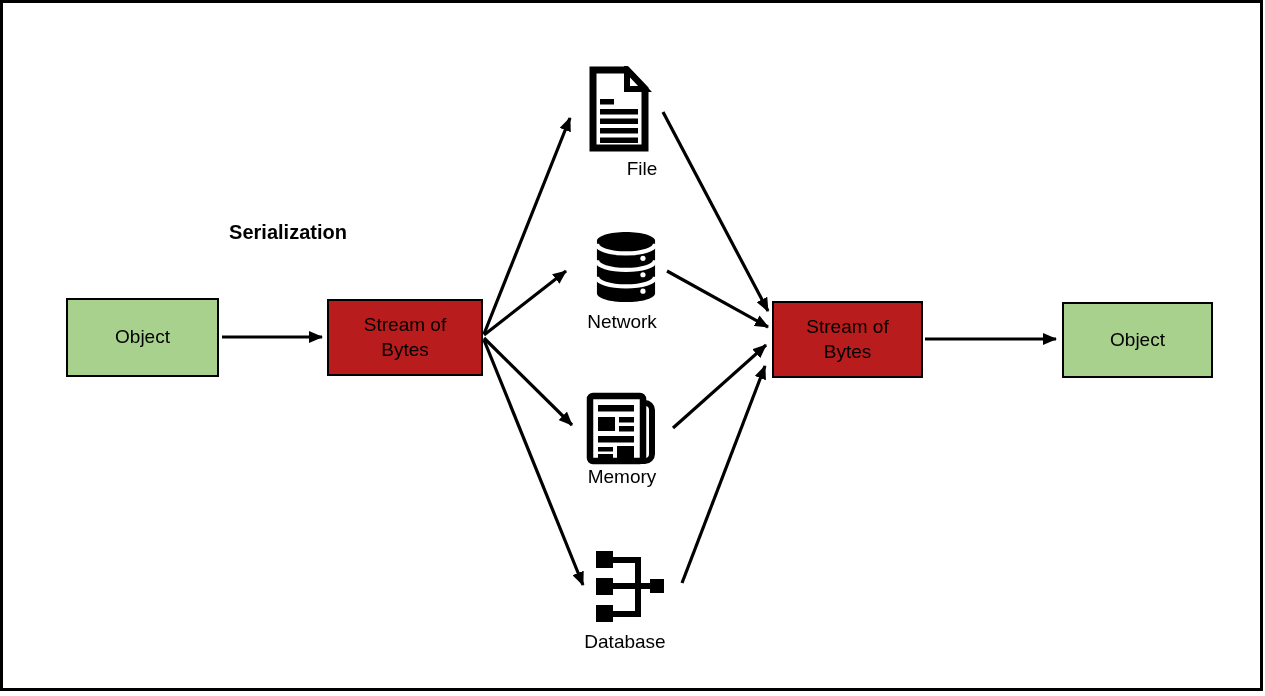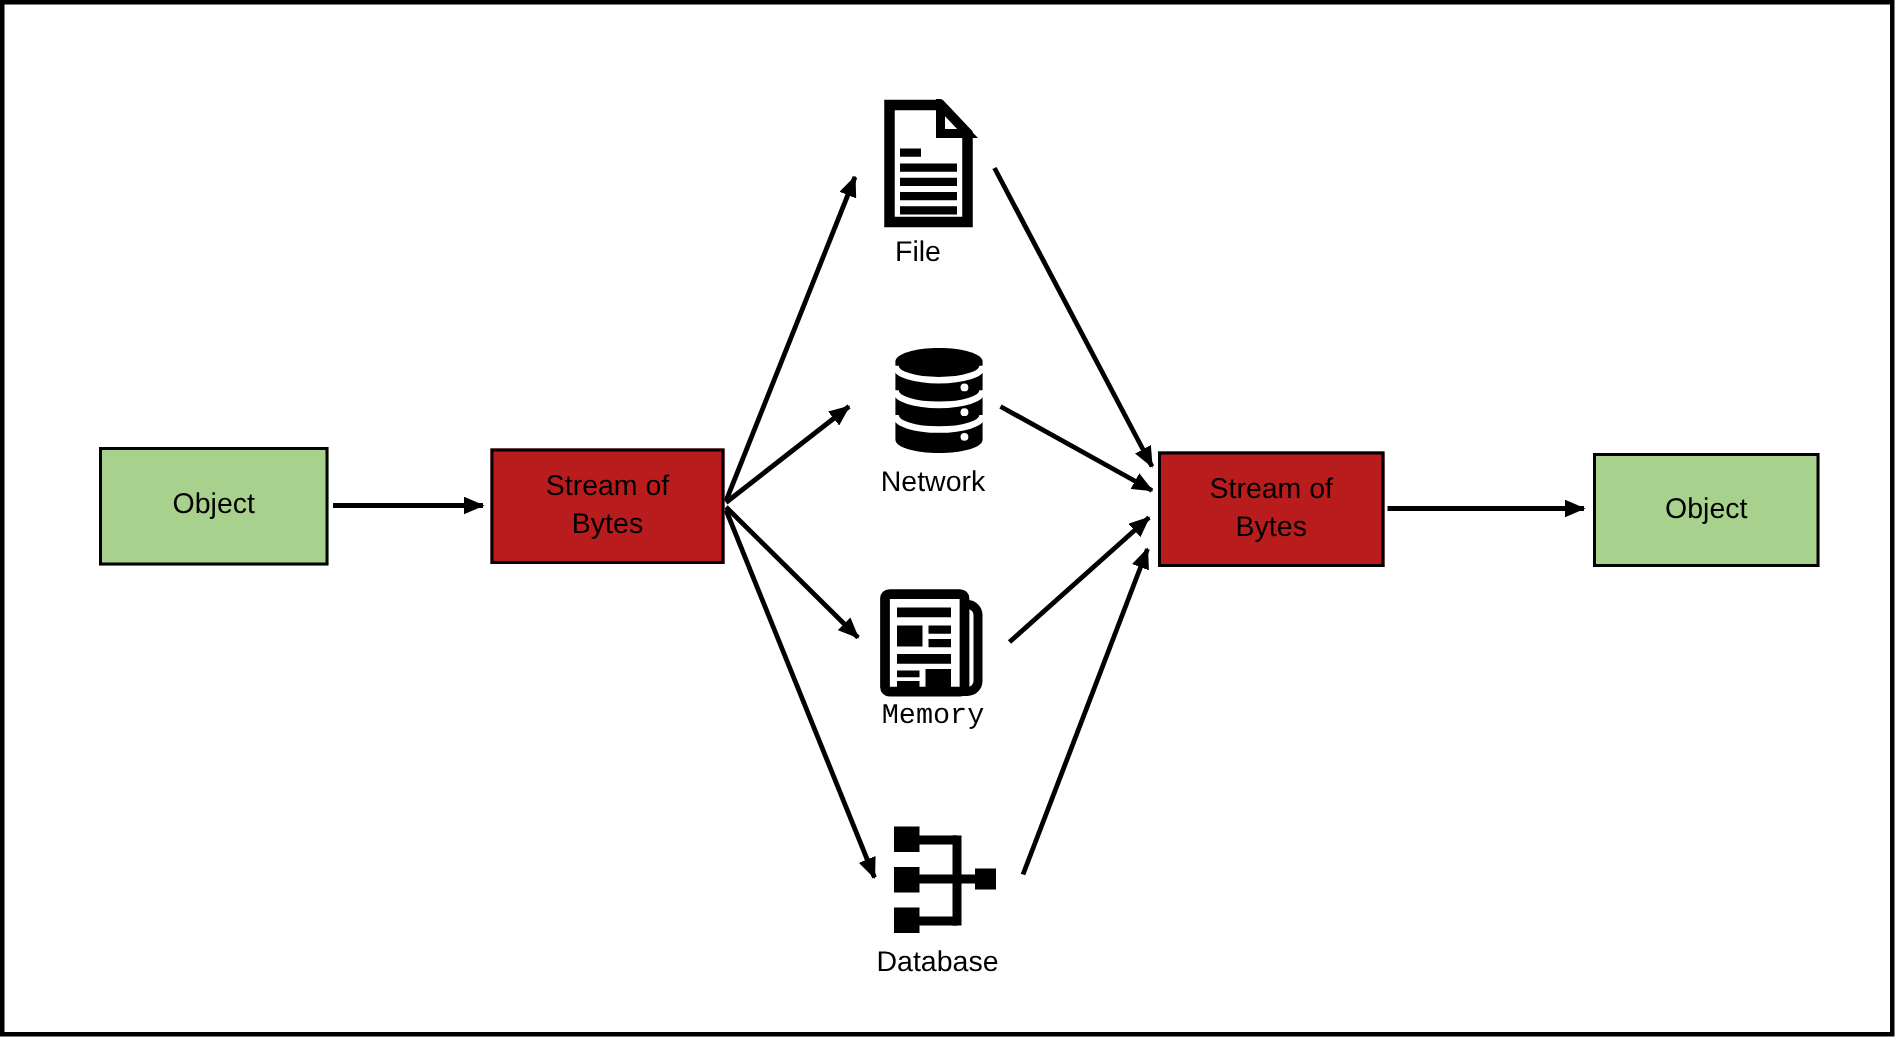--- a/index.html
+++ b/index.html
@@ -75,20 +75,21 @@
     <line x1="484" y1="335" x2="566" y2="271" marker-end="url(#ah)"></line>
     <line x1="484" y1="338" x2="572" y2="425" marker-end="url(#ah)"></line>
     <line x1="484" y1="340" x2="583" y2="585" marker-end="url(#ah)"></line>
     <line x1="663" y1="112" x2="768" y2="311" marker-end="url(#ah)"></line>
     <line x1="667" y1="271" x2="768" y2="327" marker-end="url(#ah)"></line>
     <line x1="673" y1="428" x2="766" y2="345" marker-end="url(#ah)"></line>
     <line x1="682" y1="583" x2="765" y2="366" marker-end="url(#ah)"></line>
     <line x1="925" y1="339" x2="1056" y2="339" marker-end="url(#ah)"></line>
   </svg>
 
+  <div class="process-label" style="left:178px; top:221px;">Serialization</div>
 
   <div class="node green" style="left:66px; top:298px; width:153px; height:79px;">
     <span>Object</span>
   </div>
 
   <div class="node cream" style="left:327px; top:299px; width:156px; height:77px;">
     <span>Stream of Bytes</span>
   </div>
 
   <div class="node cream" style="left:772px; top:301px; width:151px; height:77px;">
@@ -101,21 +102,21 @@
 
   <svg class="icon-svg" style="left:586px; top:66px;" width="66" height="86" viewBox="0 0 66 86">
     <path d="M7 4 H41 L59 23 V82 H7 Z" fill="#ffffff" stroke="#000000" stroke-width="7" stroke-linejoin="miter"></path>
     <path d="M41 4 V23 H59 Z" fill="#ffffff" stroke="#000000" stroke-width="6" stroke-linejoin="miter"></path>
     <rect x="14" y="33" width="14" height="5.5" fill="#000000"></rect>
     <rect x="14" y="43" width="38" height="5.5" fill="#000000"></rect>
     <rect x="14" y="52.5" width="38" height="5.5" fill="#000000"></rect>
     <rect x="14" y="62" width="38" height="5.5" fill="#000000"></rect>
     <rect x="14" y="71.5" width="38" height="5.5" fill="#000000"></rect>
   </svg>
-  <div class="icon-label" style="left:537px; top:158px;">File</div>
+  <div class="icon-label" style="left:567px; top:158px;">File</div>
 
   <svg class="icon-svg" style="left:595px; top:230px;" width="62" height="74" viewBox="0 0 64 74">
     <path d="M2 10 C2 4.9 15.4 0.8 32 0.8 C48.6 0.8 62 4.9 62 10 V64 C62 69.1 48.6 73.2 32 73.2 C15.4 73.2 2 69.1 2 64 Z" fill="#000000"></path>
     <path d="M2 13 C2 19 15.4 23 32 23 C48.6 23 62 19 62 13" stroke="#ffffff" stroke-width="4.5" fill="none"></path>
     <path d="M2 30 C2 36 15.4 40 32 40 C48.6 40 62 36 62 30" stroke="#ffffff" stroke-width="4.5" fill="none"></path>
     <path d="M2 47 C2 53 15.4 57 32 57 C48.6 57 62 53 62 47" stroke="#ffffff" stroke-width="4.5" fill="none"></path>
     <circle cx="49.5" cy="28" r="2.7" fill="#ffffff"></circle>
     <circle cx="49.5" cy="45" r="2.7" fill="#ffffff"></circle>
     <circle cx="49.5" cy="62" r="2.7" fill="#ffffff"></circle>
   </svg>
@@ -126,21 +127,21 @@
     <rect x="4" y="4" width="53" height="65" rx="3" fill="#ffffff" stroke="#000000" stroke-width="6.5"></rect>
     <rect x="12" y="13" width="36" height="6.5" fill="#000000"></rect>
     <rect x="12" y="25" width="17" height="14" fill="#000000"></rect>
     <rect x="33" y="25" width="15" height="5.5" fill="#000000"></rect>
     <rect x="33" y="34" width="15" height="5.5" fill="#000000"></rect>
     <rect x="12" y="44" width="36" height="6.5" fill="#000000"></rect>
     <rect x="12" y="55" width="15" height="4.5" fill="#000000"></rect>
     <rect x="12" y="62" width="15" height="4.5" fill="#000000"></rect>
     <rect x="31" y="54" width="17" height="12.5" fill="#000000"></rect>
   </svg>
-  <div class="icon-label" style="left:547px; top:466px;font-family:Liberation Mono, monospace;">Memory</div>
+  <div class="icon-label" style="left:547px; top:466px;">Memory</div>
 
   <svg class="icon-svg" style="left:592px; top:548px;" width="76" height="74" viewBox="0 0 76 74">
     <line x1="14" y1="12" x2="46" y2="12" stroke="#000000" stroke-width="6"></line>
     <line x1="46" y1="9" x2="46" y2="69" stroke="#000000" stroke-width="6"></line>
     <line x1="14" y1="66" x2="46" y2="66" stroke="#000000" stroke-width="6"></line>
     <line x1="14" y1="38" x2="62" y2="38" stroke="#000000" stroke-width="6"></line>
     <rect x="4" y="3" width="17" height="17" fill="#000000"></rect>
     <rect x="4" y="30" width="17" height="17" fill="#000000"></rect>
     <rect x="4" y="57" width="17" height="17" fill="#000000"></rect>
     <rect x="58" y="31" width="14" height="14" fill="#000000"></rect>

